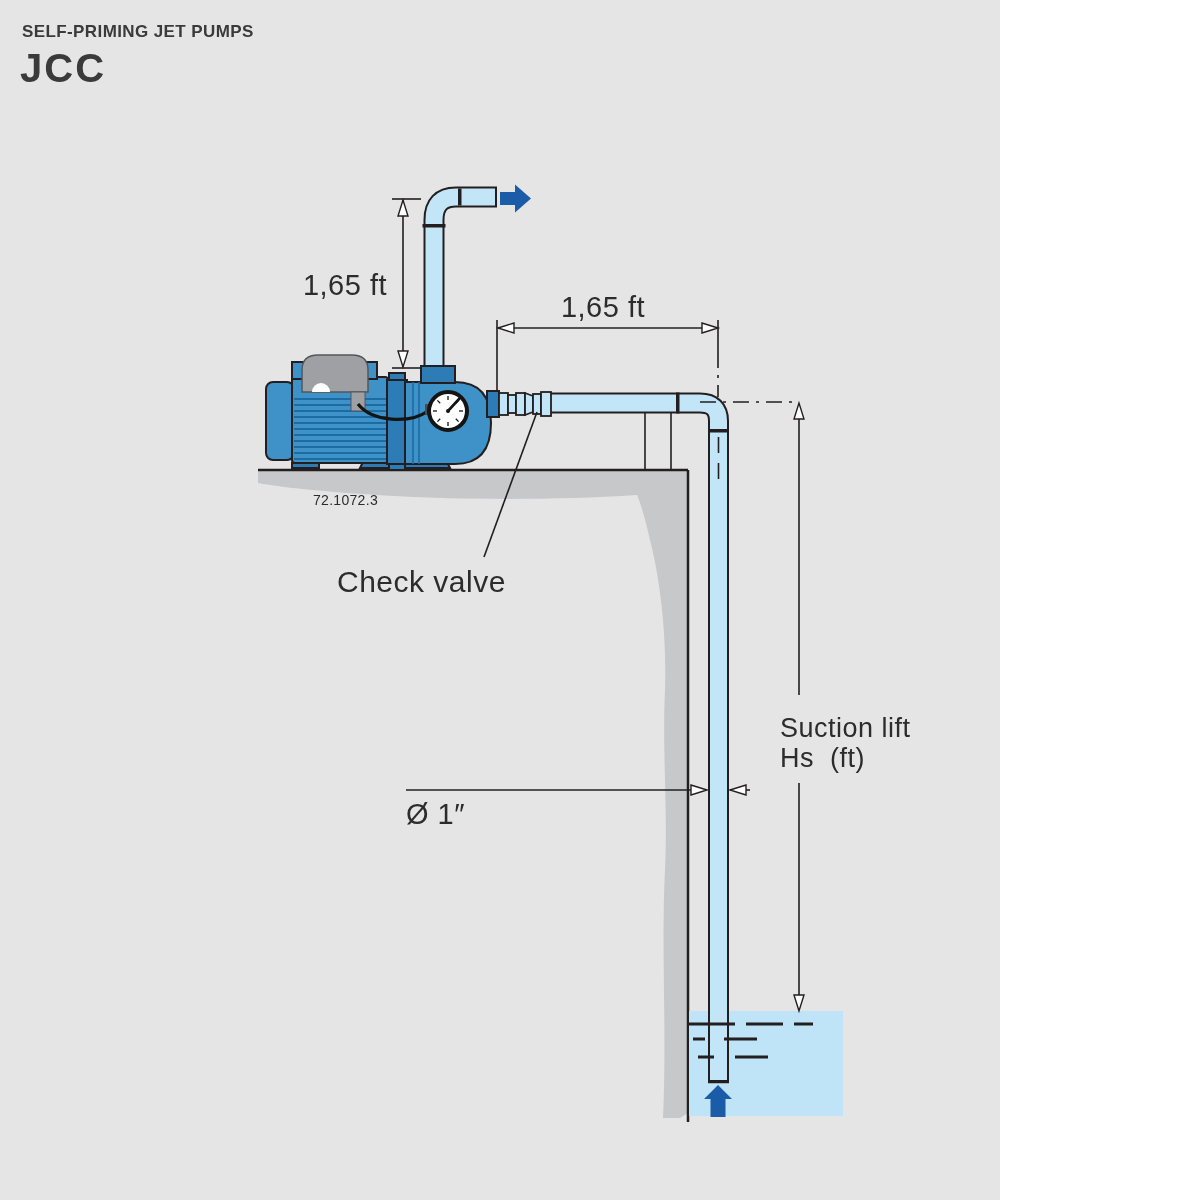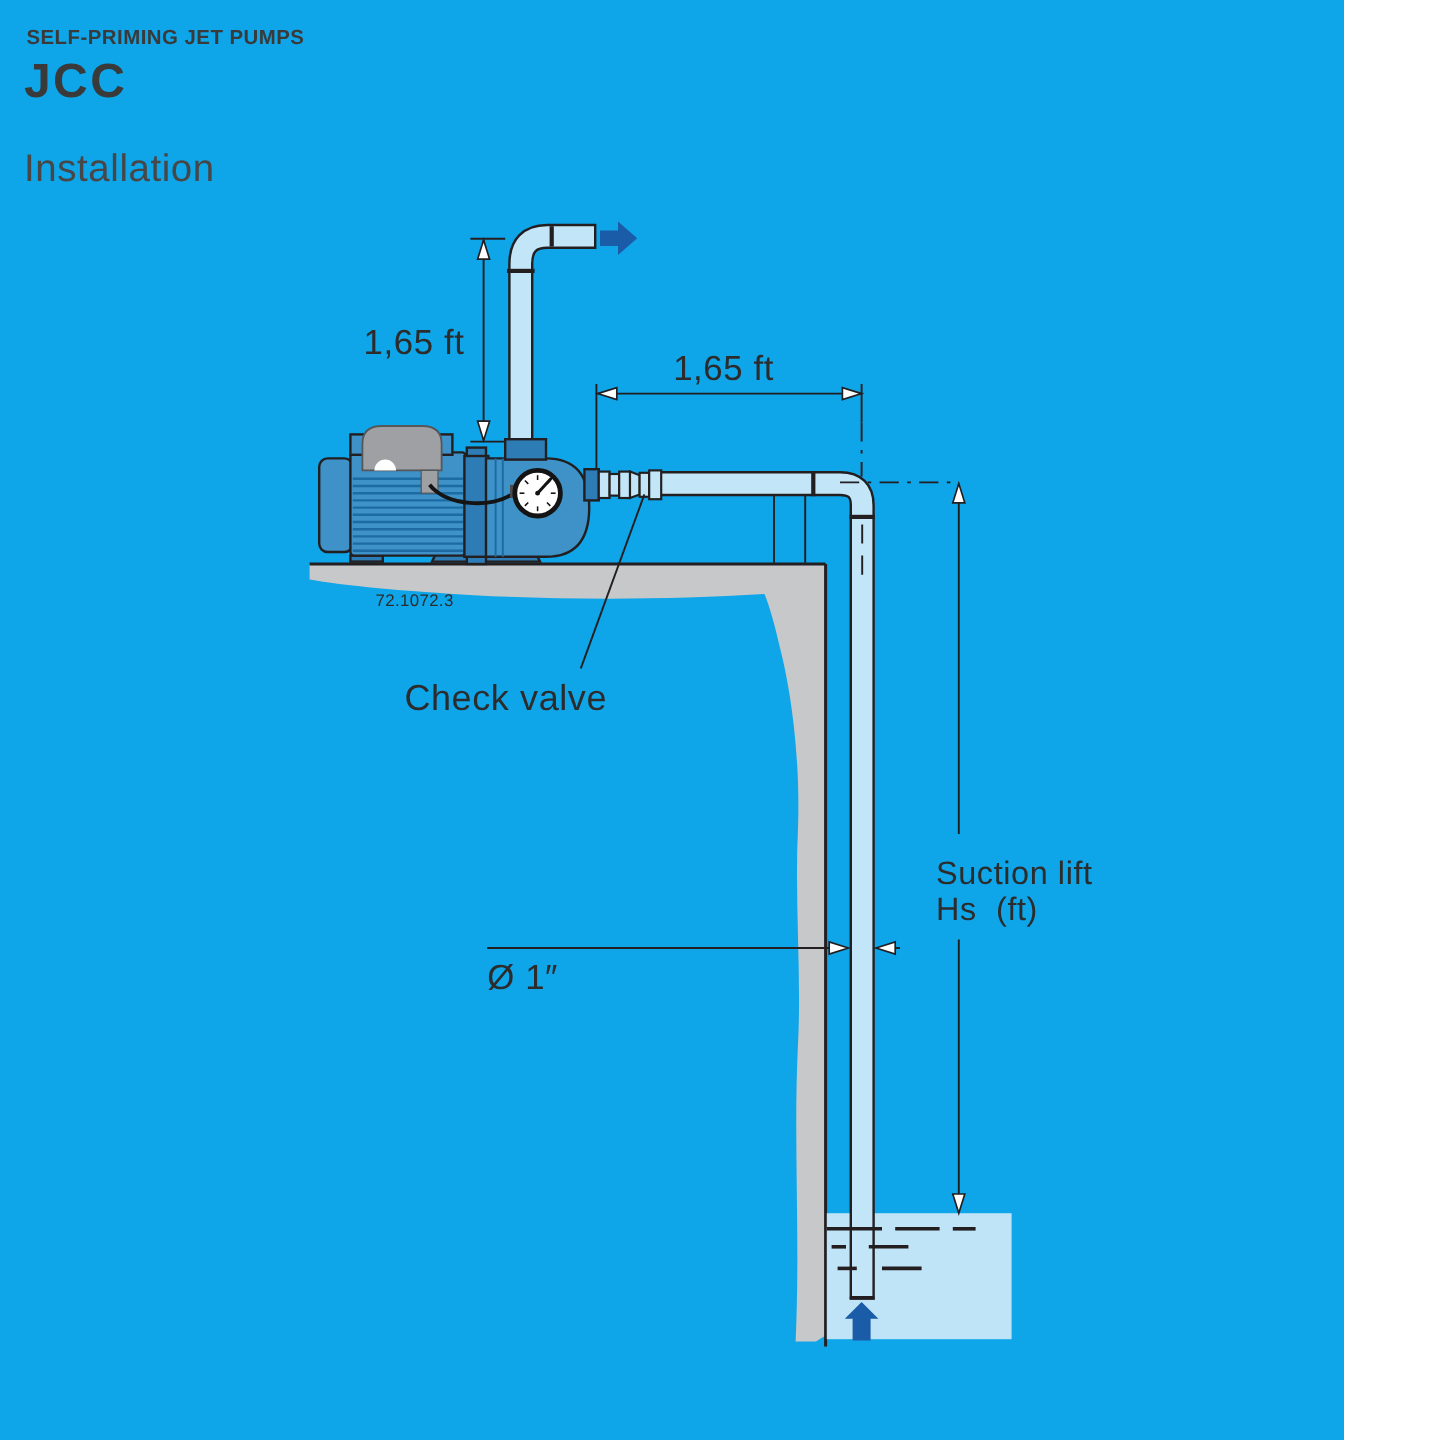--- a/index.html
+++ b/index.html
@@ -1,16 +1,16 @@
 <!DOCTYPE html>
 <html style="--pump-blue: #3e92c8; --pump-blue-dark: #2e7cb5; --pipe-blue: #c2e6f8; --water-blue: #bfe3f7; --flow-arrow-blue: #1a5ca8; --ground-gray: #c7c8ca; --handle-gray: #9ea0a3; --line-dark: #231f20; --text-dark: #3a3a3a;"><head>
 <meta charset="utf-8">
 <style>
   html,body{margin:0;padding:0;background:#ffffff;}
-  .page{position:relative;width:1120px;height:1200px;background:#0ea5e9;overflow:hidden;
+  .page{position:relative;width:1000px;height:1200px;background:#e5e5e5;overflow:hidden;
         font-family:"Liberation Sans",sans-serif;}
   .hdr-category{position:absolute;left:22px;top:22px;font-size:17px;font-weight:bold;
         letter-spacing:.4px;color:var(--text-dark,#3a3a3a);}
   .hdr-model{position:absolute;left:20px;top:46px;font-size:40px;font-weight:700;
         letter-spacing:2px;color:var(--text-dark,#3a3a3a);}
   .hdr-section{position:absolute;left:20px;top:122px;font-size:32px;font-weight:300;
         letter-spacing:.5px;color:#474747;}
   svg{position:absolute;left:0;top:0;}
   svg text{white-space:pre;fill:#2c2c2c;font-family:"Liberation Sans",sans-serif;letter-spacing:.5px;}
   .dimtxt{font-size:29px;}
@@ -30,21 +30,20 @@
   .dash{stroke:var(--line-dark,#231f20);stroke-width:1.6;fill:none;stroke-dasharray:16 7 3 7;}
   .wdash{stroke:var(--line-dark,#231f20);stroke-width:3;fill:none;}
 </style>
 </head>
 <body>
 
 <div class="page">
 
   <div class="hdr-category">SELF-PRIMING JET PUMPS</div>
   <div class="hdr-model">JCC</div>
-  <div class="hdr-section">Installation</div>
 
   <svg width="1200" height="1200" viewBox="0 0 1200 1200">
 
     <path fill="var(--ground-gray,#c7c8ca)" d="M258,470 L688,470 L688,1113 L680,1118 L663,1118
              C667,1030 661,950 665,870 C668,810 662,750 665,690
              C667,630 659,575 650,540 C646,522 641,504 637,495
              C560,500 468,500 395,496 C340,493 284,488 258,483 Z"></path>
     <line class="lnthick" x1="258" y1="470" x2="688" y2="470"></line>
     <line class="lnthick" x1="688" y1="470" x2="688" y2="1122"></line>
 

